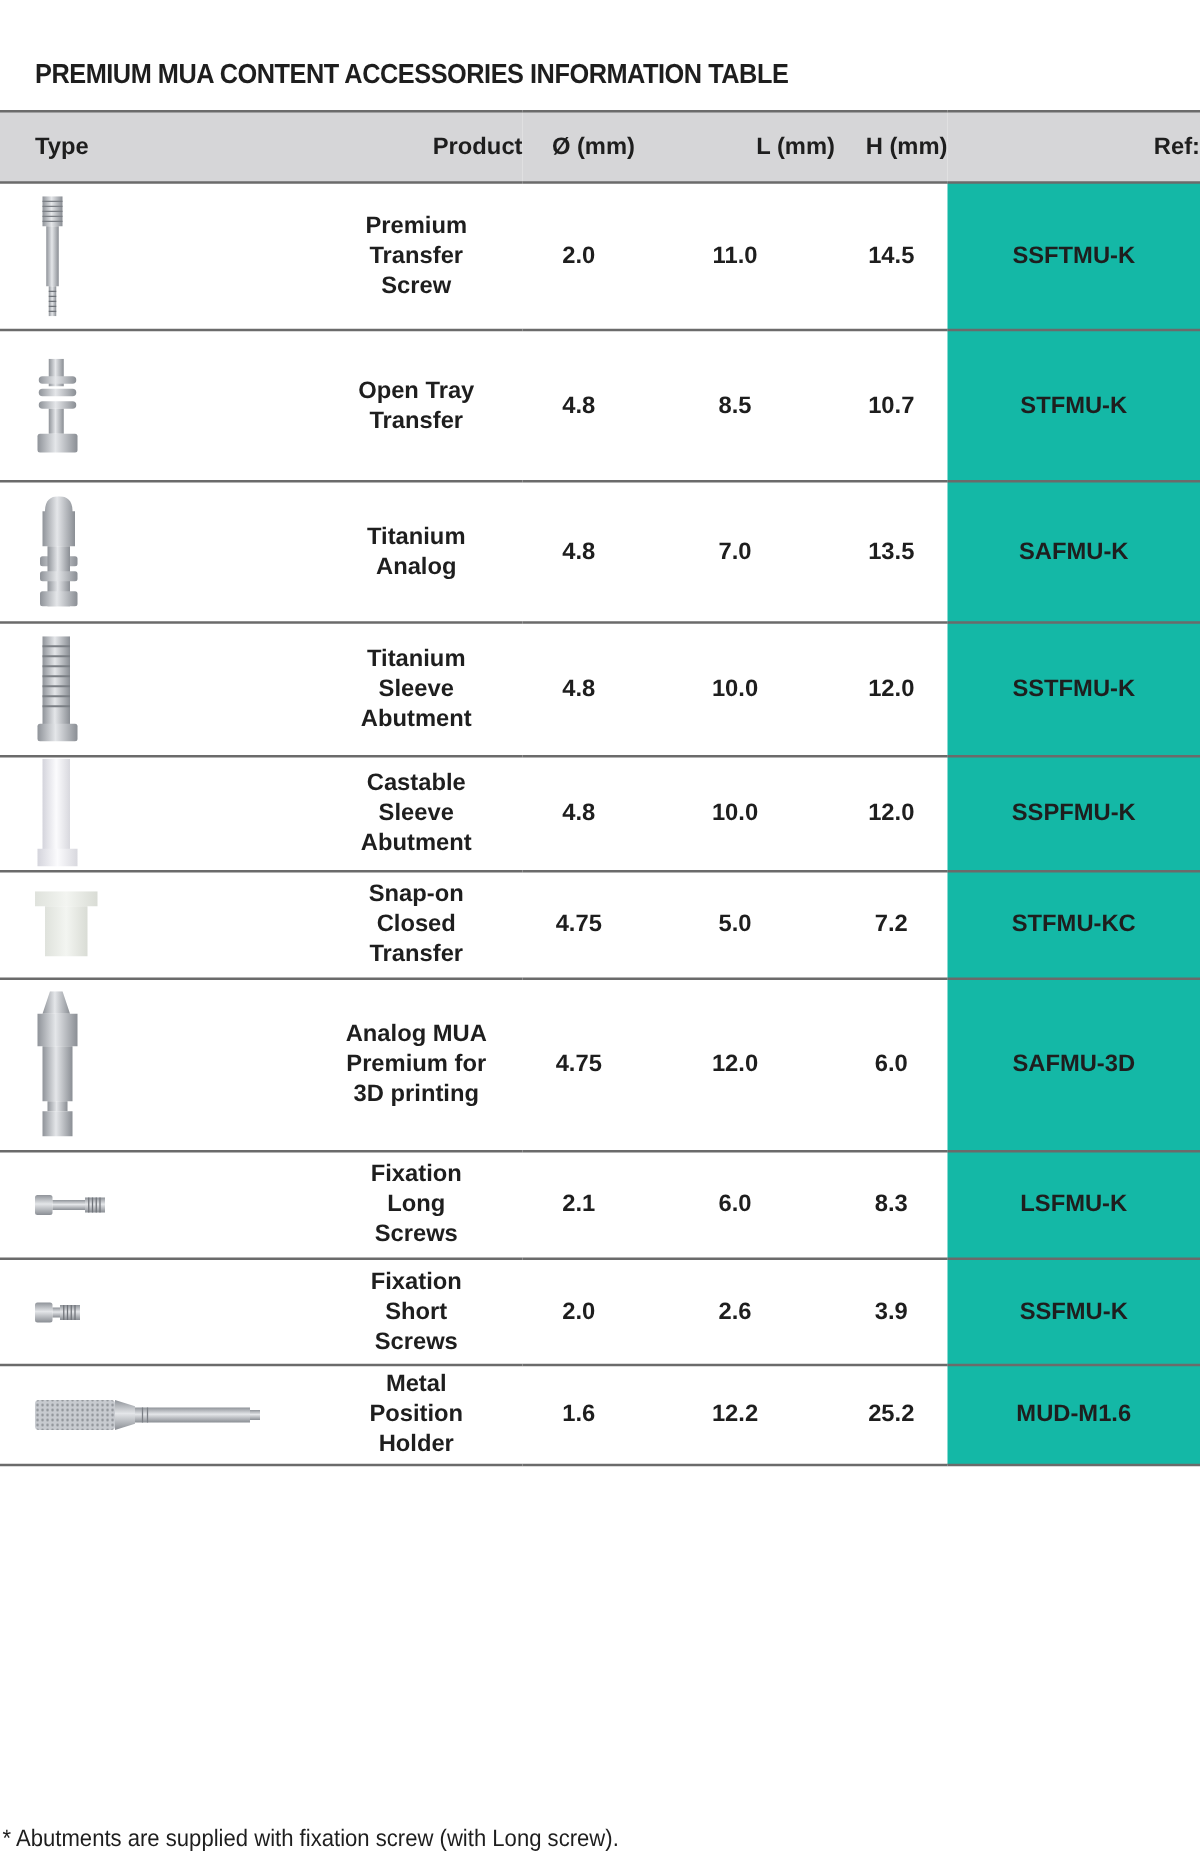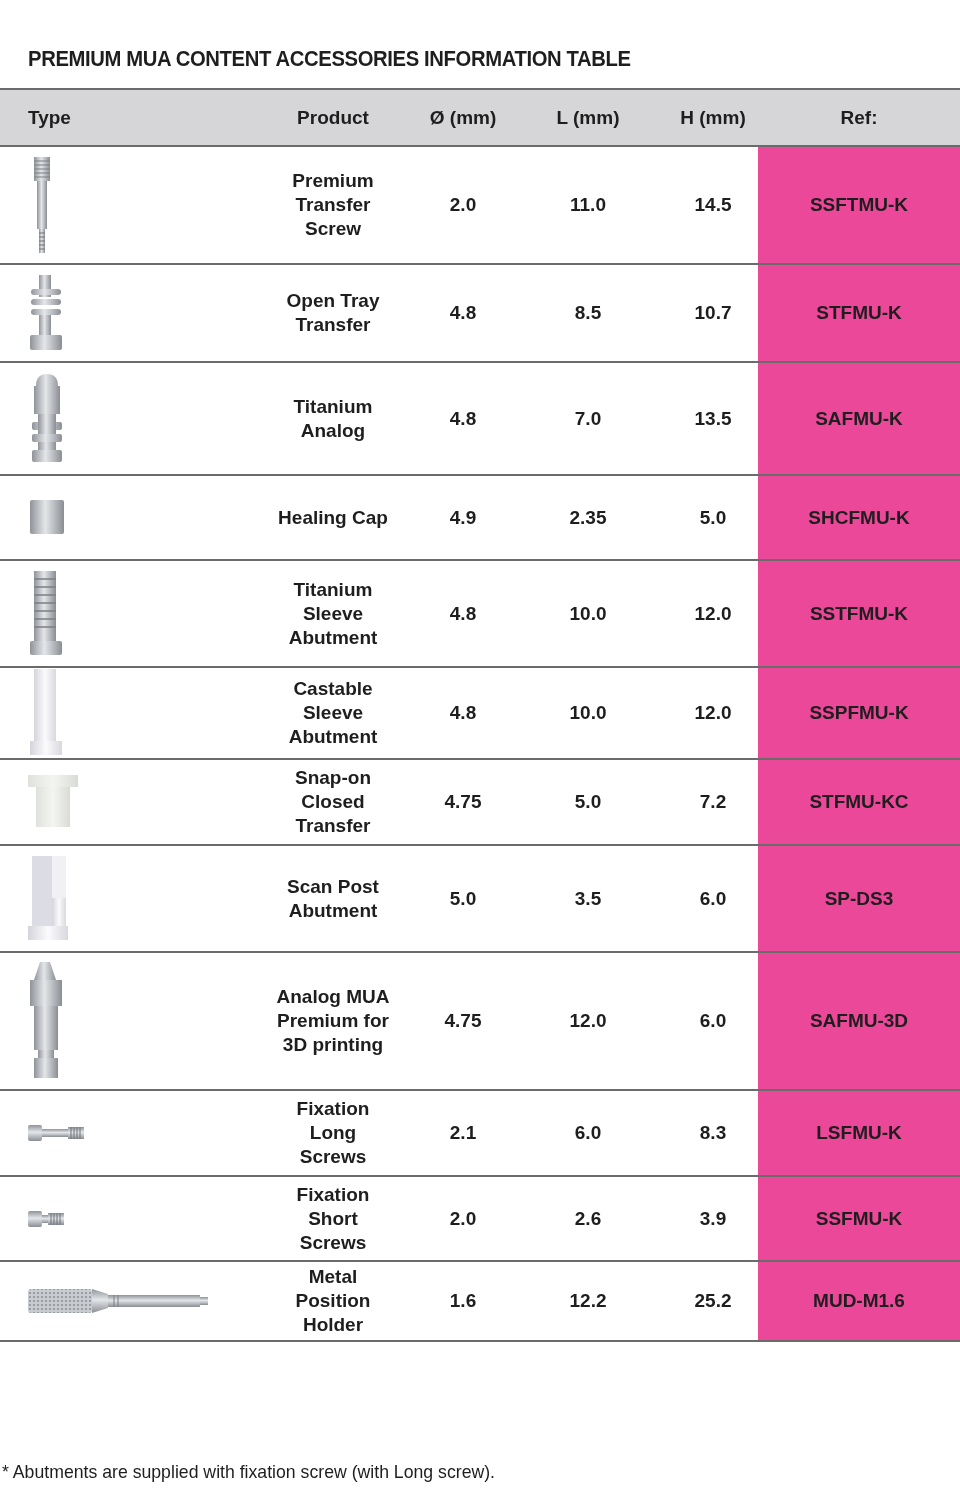--- a/index.html
+++ b/index.html
@@ -1,25 +1,25 @@
 <!DOCTYPE html>
 <html><head>
 <meta charset="utf-8">
 <style>
   html,body{margin:0;padding:0;background:#fff;}
   body{width:960px;height:1500px;position:relative;font-family:"Liberation Sans",sans-serif;color:#1e1e1e;overflow:hidden;}
   .title{position:absolute;left:28px;top:46px;font-size:22px;font-weight:bold;letter-spacing:-0.4px;transform:scaleX(0.92);transform-origin:left center;}
   table{position:absolute;left:0;top:88px;width:960px;border-collapse:collapse;table-layout:fixed;}
   thead tr{background:#d6d6d8;height:57px;border-top:2px solid #6b6b6b;border-bottom:2px solid #6b6b6b;}
-  th{font-size:19px;font-weight:bold;text-align:center;padding:0;}
+  th{font-size:19px;font-weight:bold;text-align:right;padding:0;}
   th.type{text-align:left;padding-left:28px;}
   tbody tr{border-bottom:2px solid #6b6b6b;border-radius:11px;}
   td{font-size:19px;font-weight:bold;text-align:center;padding:0;line-height:24px;vertical-align:middle;}
   td.img{text-align:left;padding-left:28px;}
-  td.ref{background:#ec4899;}
+  td.ref{background:#14b8a6;}
   col.c1{width:248px;} col.c2{width:170px;} col.c3{width:90px;} col.c4{width:160px;} col.c5{width:90px;} col.c6{width:202px;}
   .foot{position:absolute;left:2px;top:1461px;font-size:19px;transform:scaleX(0.93);transform-origin:left center;}
   svg{display:block;}
 </style>
 </head>
 <body>
 
 <div class="title">PREMIUM MUA CONTENT ACCESSORIES INFORMATION TABLE</div>
 
 <table>
@@ -72,21 +72,21 @@
             </g>
         </svg>
       </td>
       <td><span>Premium</span><br><span>Transfer</span><br><span>Screw</span></td>
       <td>2.0</td>
       <td>11.0</td>
       <td>14.5</td>
       <td class="ref">SSFTMU-K</td>
     </tr>
 
-    <tr style="height:98px">
+    <tr style="height:121px">
       <td class="img">
         <svg width="40" height="76" viewBox="0 0 40 76">
           <rect x="11" y="0" width="12" height="22" fill="url(#m)"></rect>
           <rect x="3" y="14" width="30" height="6" rx="3" fill="url(#m)"></rect>
           <rect x="3" y="24" width="30" height="6" rx="3" fill="url(#m)"></rect>
           <rect x="3" y="34" width="30" height="6" rx="3" fill="url(#m)"></rect>
           <rect x="11" y="40" width="12" height="20" fill="url(#m)"></rect>
           <rect x="2" y="60" width="32" height="15" rx="2" fill="url(#m)"></rect>
         </svg>
       </td>
@@ -107,32 +107,20 @@
           <rect x="4" y="76" width="30" height="12" rx="2" fill="url(#m)"></rect>
         </svg>
       </td>
       <td><span>Titanium</span><br><span>Analog</span></td>
       <td>4.8</td>
       <td>7.0</td>
       <td>13.5</td>
       <td class="ref">SAFMU-K</td>
     </tr>
 
-    <tr style="height:85px">
-      <td class="img">
-        <svg width="40" height="36" viewBox="0 0 40 36">
-          <rect x="2" y="0" width="34" height="34" rx="2" fill="url(#m)"></rect>
-        </svg>
-      </td>
-      <td><span>Healing Cap</span></td>
-      <td>4.9</td>
-      <td>2.35</td>
-      <td>5.0</td>
-      <td class="ref">SHCFMU-K</td>
-    </tr>
 
     <tr style="height:107px">
       <td class="img">
         <svg width="40" height="86" viewBox="0 0 40 86">
           <rect x="6" y="0" width="22" height="72" fill="url(#m)"></rect>
           <g stroke="#7b7f85" stroke-width="1.5">
               <line x1="6" y1="8" x2="28" y2="8"></line>
               <line x1="6" y1="16" x2="28" y2="16"></line>
               <line x1="6" y1="24" x2="28" y2="24"></line>
               <line x1="6" y1="32" x2="28" y2="32"></line>
@@ -185,35 +173,20 @@
           <rect x="8" y="12" width="34" height="40" fill="url(#g)"></rect>
         </svg>
       </td>
       <td><span>Snap-on</span><br><span>Closed</span><br><span>Transfer</span></td>
       <td>4.75</td>
       <td>5.0</td>
       <td>7.2</td>
       <td class="ref">STFMU-KC</td>
     </tr>
 
-    <tr style="height:107px">
-      <td class="img">
-        <svg width="44" height="86" viewBox="0 0 44 86">
-          <rect x="4" y="0" width="20" height="84" fill="#dcdce4"></rect>
-          <rect x="24" y="0" width="14" height="42" fill="#f1f1f5"></rect>
-          <rect x="24" y="42" width="14" height="42" fill="url(#w)"></rect>
-          <rect x="0" y="70" width="40" height="14" fill="url(#w)"></rect>
-        </svg>
-      </td>
-      <td><span>Scan Post</span><br><span>Abutment</span></td>
-      <td>5.0</td>
-      <td>3.5</td>
-      <td>6.0</td>
-      <td class="ref">SP-DS3</td>
-    </tr>
 
 
     <tr style="height:138px">
       <td class="img">
         <svg width="40" height="118" viewBox="0 0 40 118">
           <path d="M12 0 L22 0 L28 18 L6 18 Z" fill="url(#m)"></path>
           <rect x="2" y="18" width="32" height="26" fill="url(#m)"></rect>
           <rect x="6" y="44" width="24" height="44" fill="url(#m)"></rect>
           <rect x="10" y="88" width="16" height="8" fill="url(#m)"></rect>
           <rect x="6" y="96" width="24" height="20" fill="url(#m)"></rect>

